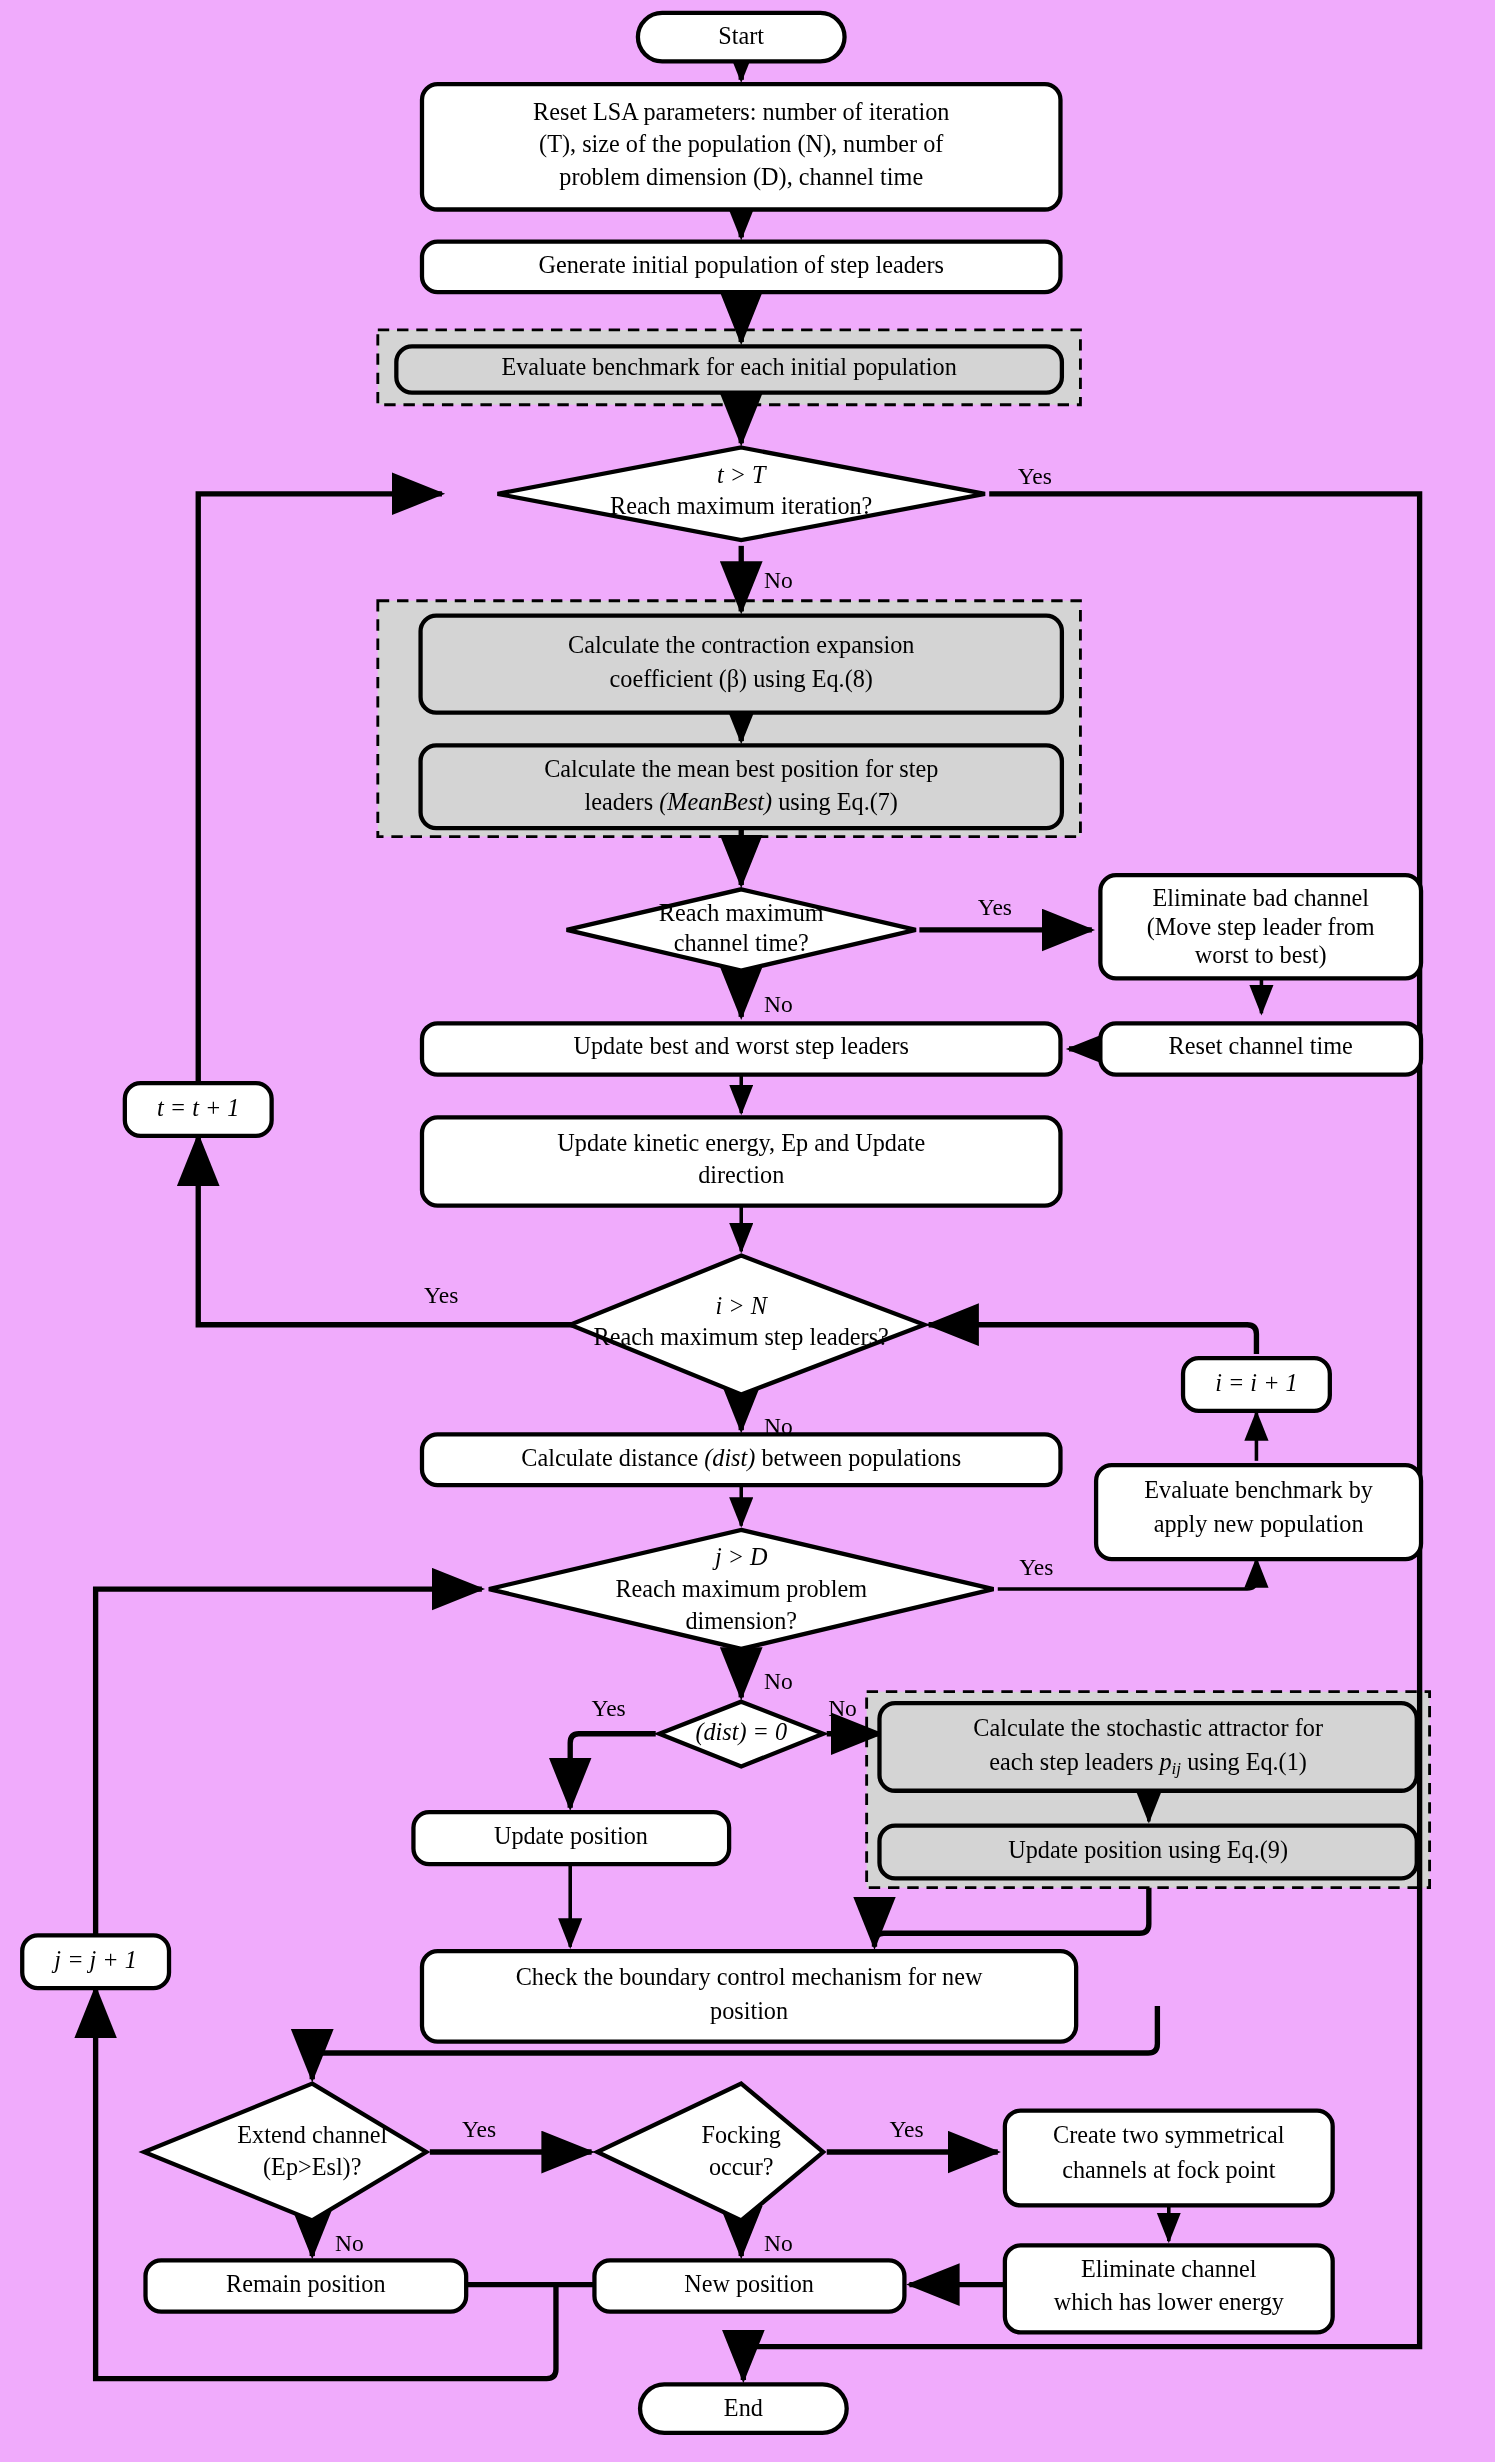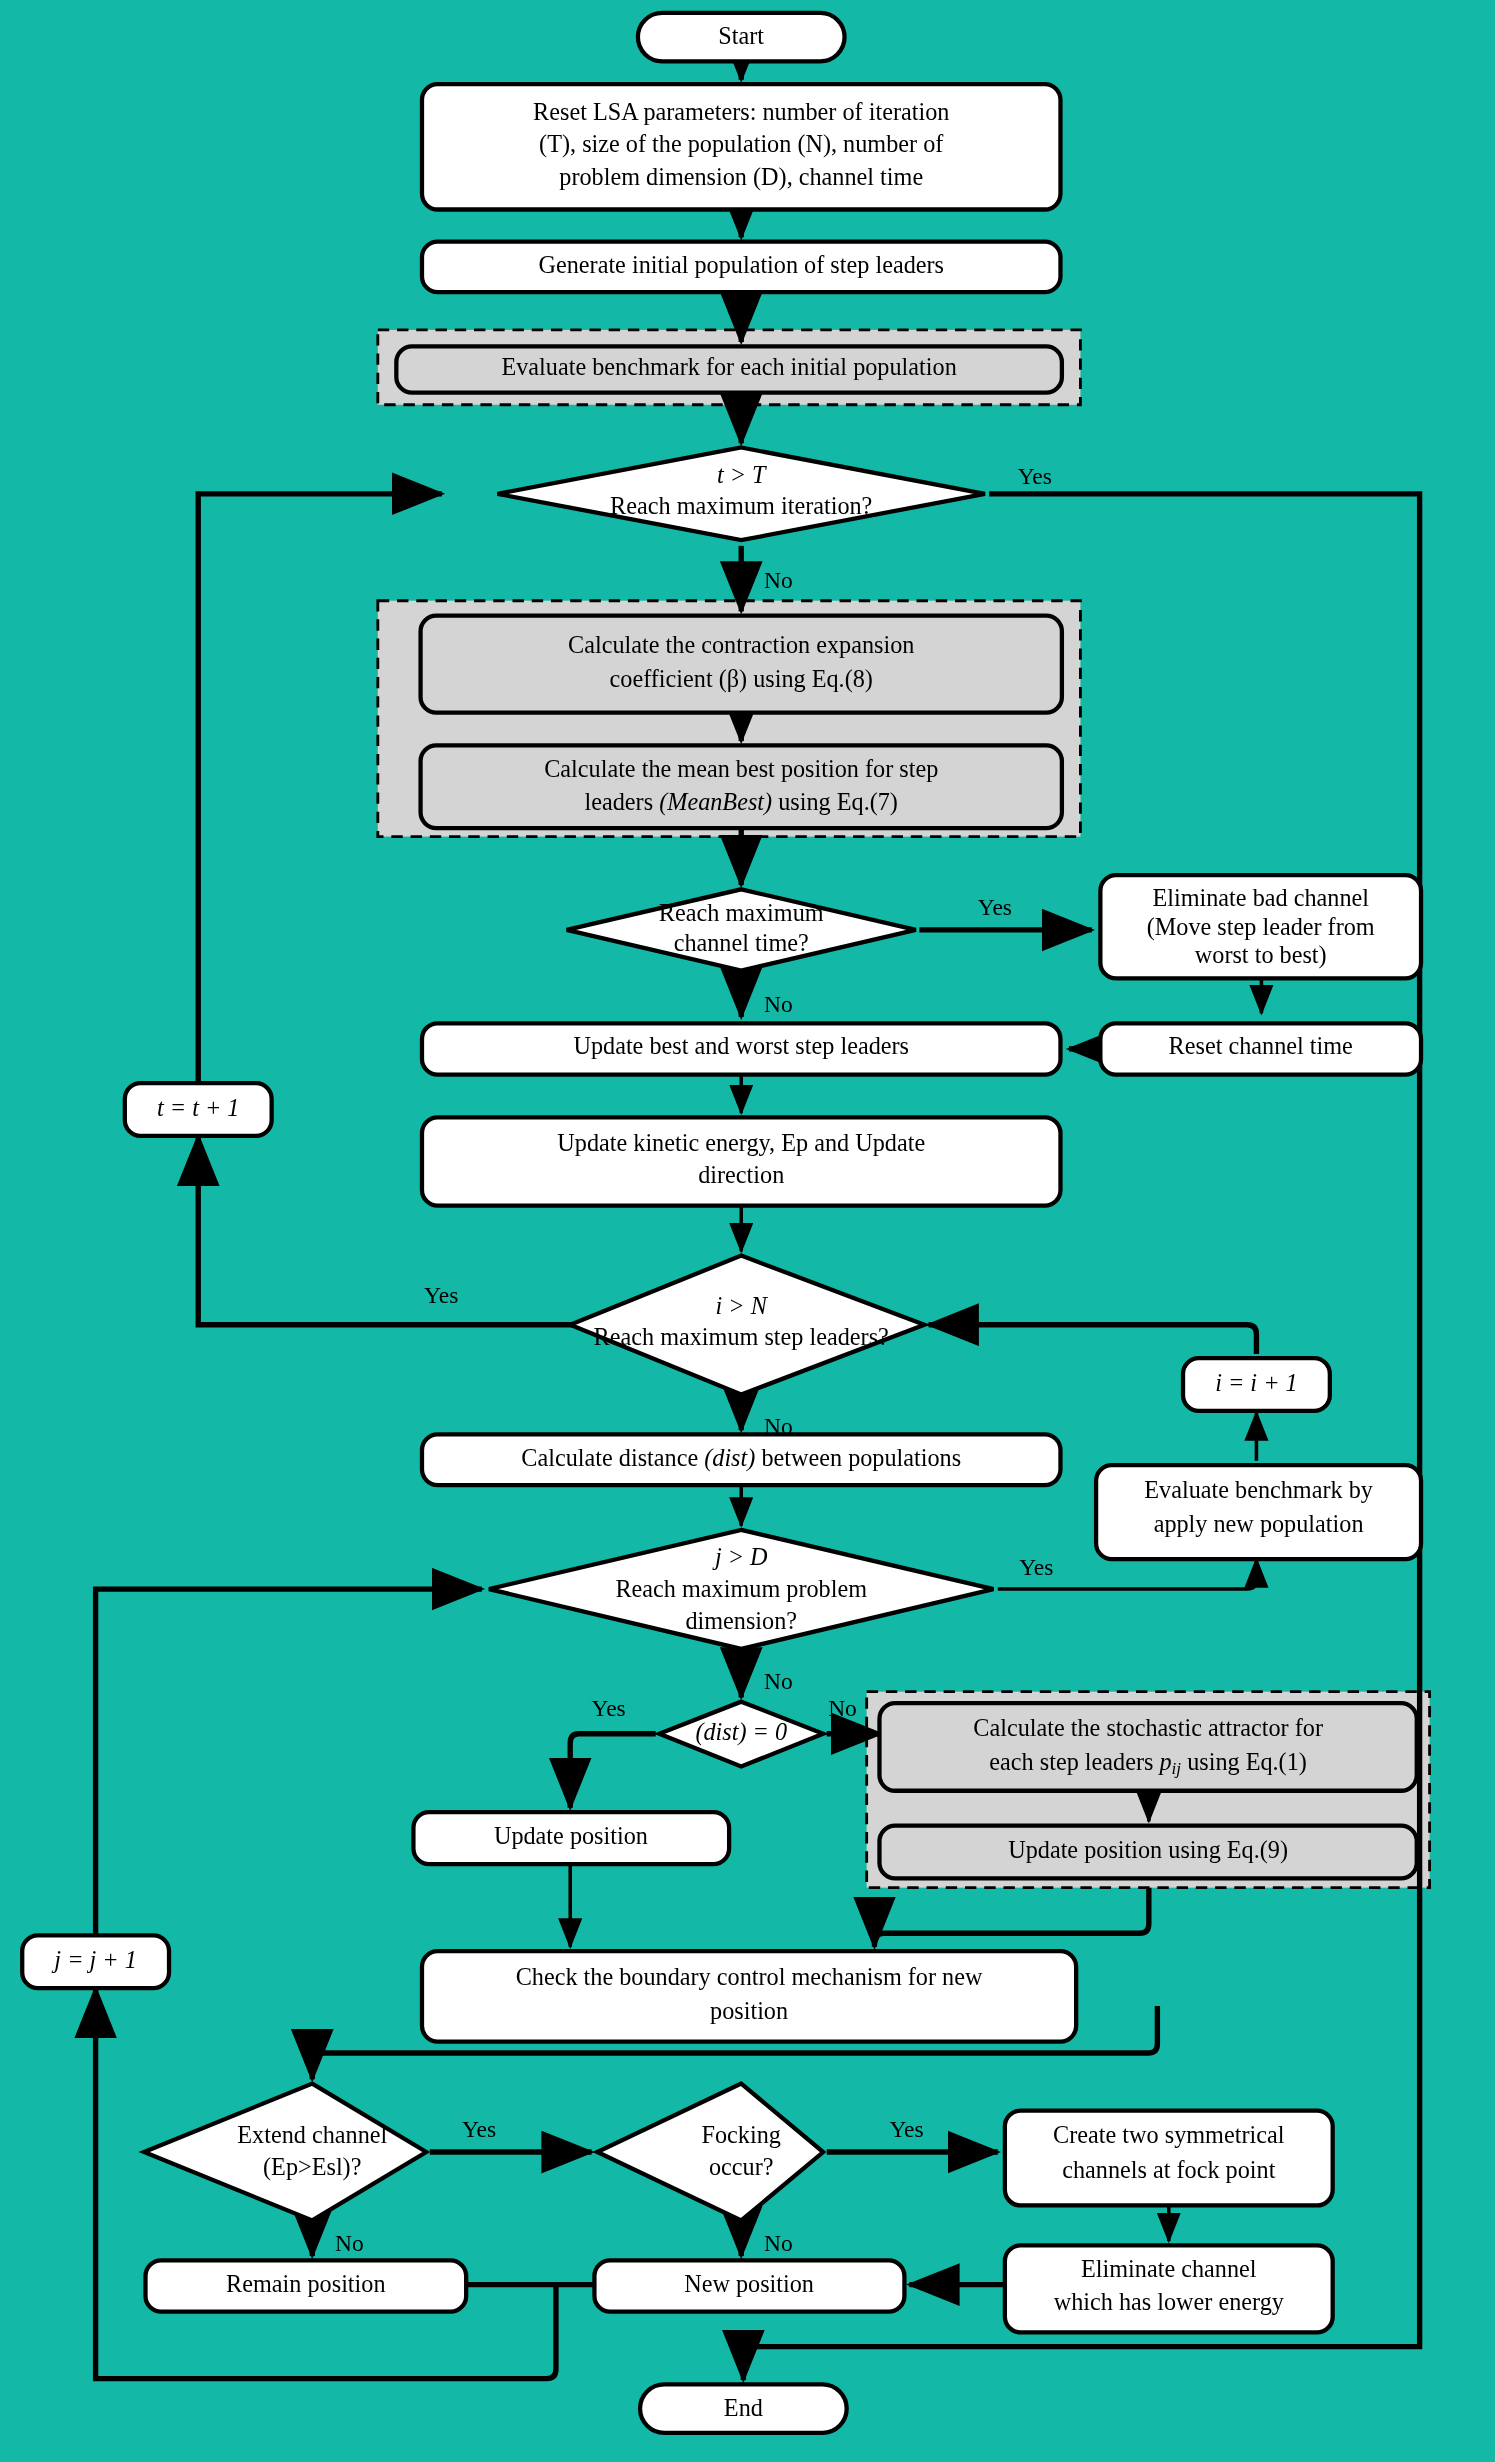--- a/index.html
+++ b/index.html
@@ -1,17 +1,17 @@
 <!DOCTYPE html>
 <html style="font-size:11.4px"><head>
 <meta charset="utf-8">
 <style>
   html,body{margin:0;padding:0;background:#ffffff;}
   body{font-family:"Liberation Serif", serif;}
-  #stage{position:relative;width:1496px;height:2462px;background:#14b8a6;overflow:hidden;}
+  #stage{position:relative;width:1496px;height:2462px;background:#f0abfc;overflow:hidden;}
   svg{display:block;}
   .nd-text{font-family:"Liberation Serif", serif;font-size:34px;fill:#000;text-anchor:middle;dominant-baseline:middle;}
   .nd-text-i{font-family:"Liberation Serif", serif;font-size:34px;fill:#000;font-style:italic;text-anchor:middle;dominant-baseline:middle;}
   .lbl{font-family:"Liberation Serif", serif;font-size:33px;fill:#000;dominant-baseline:middle;}
   .shape{fill:#ffffff;stroke:#000000;stroke-width:6;}
   .shape-shaded{fill:#d4d4d4;stroke:#000000;stroke-width:6;}
   .grp{fill:#d4d4d4;stroke:#000000;stroke-width:4;stroke-dasharray:16 11;}
   .edge{fill:none;stroke:#000000;stroke-width:5;}
   .edge-thick{fill:none;stroke:#000000;stroke-width:7.5;}
 </style>

